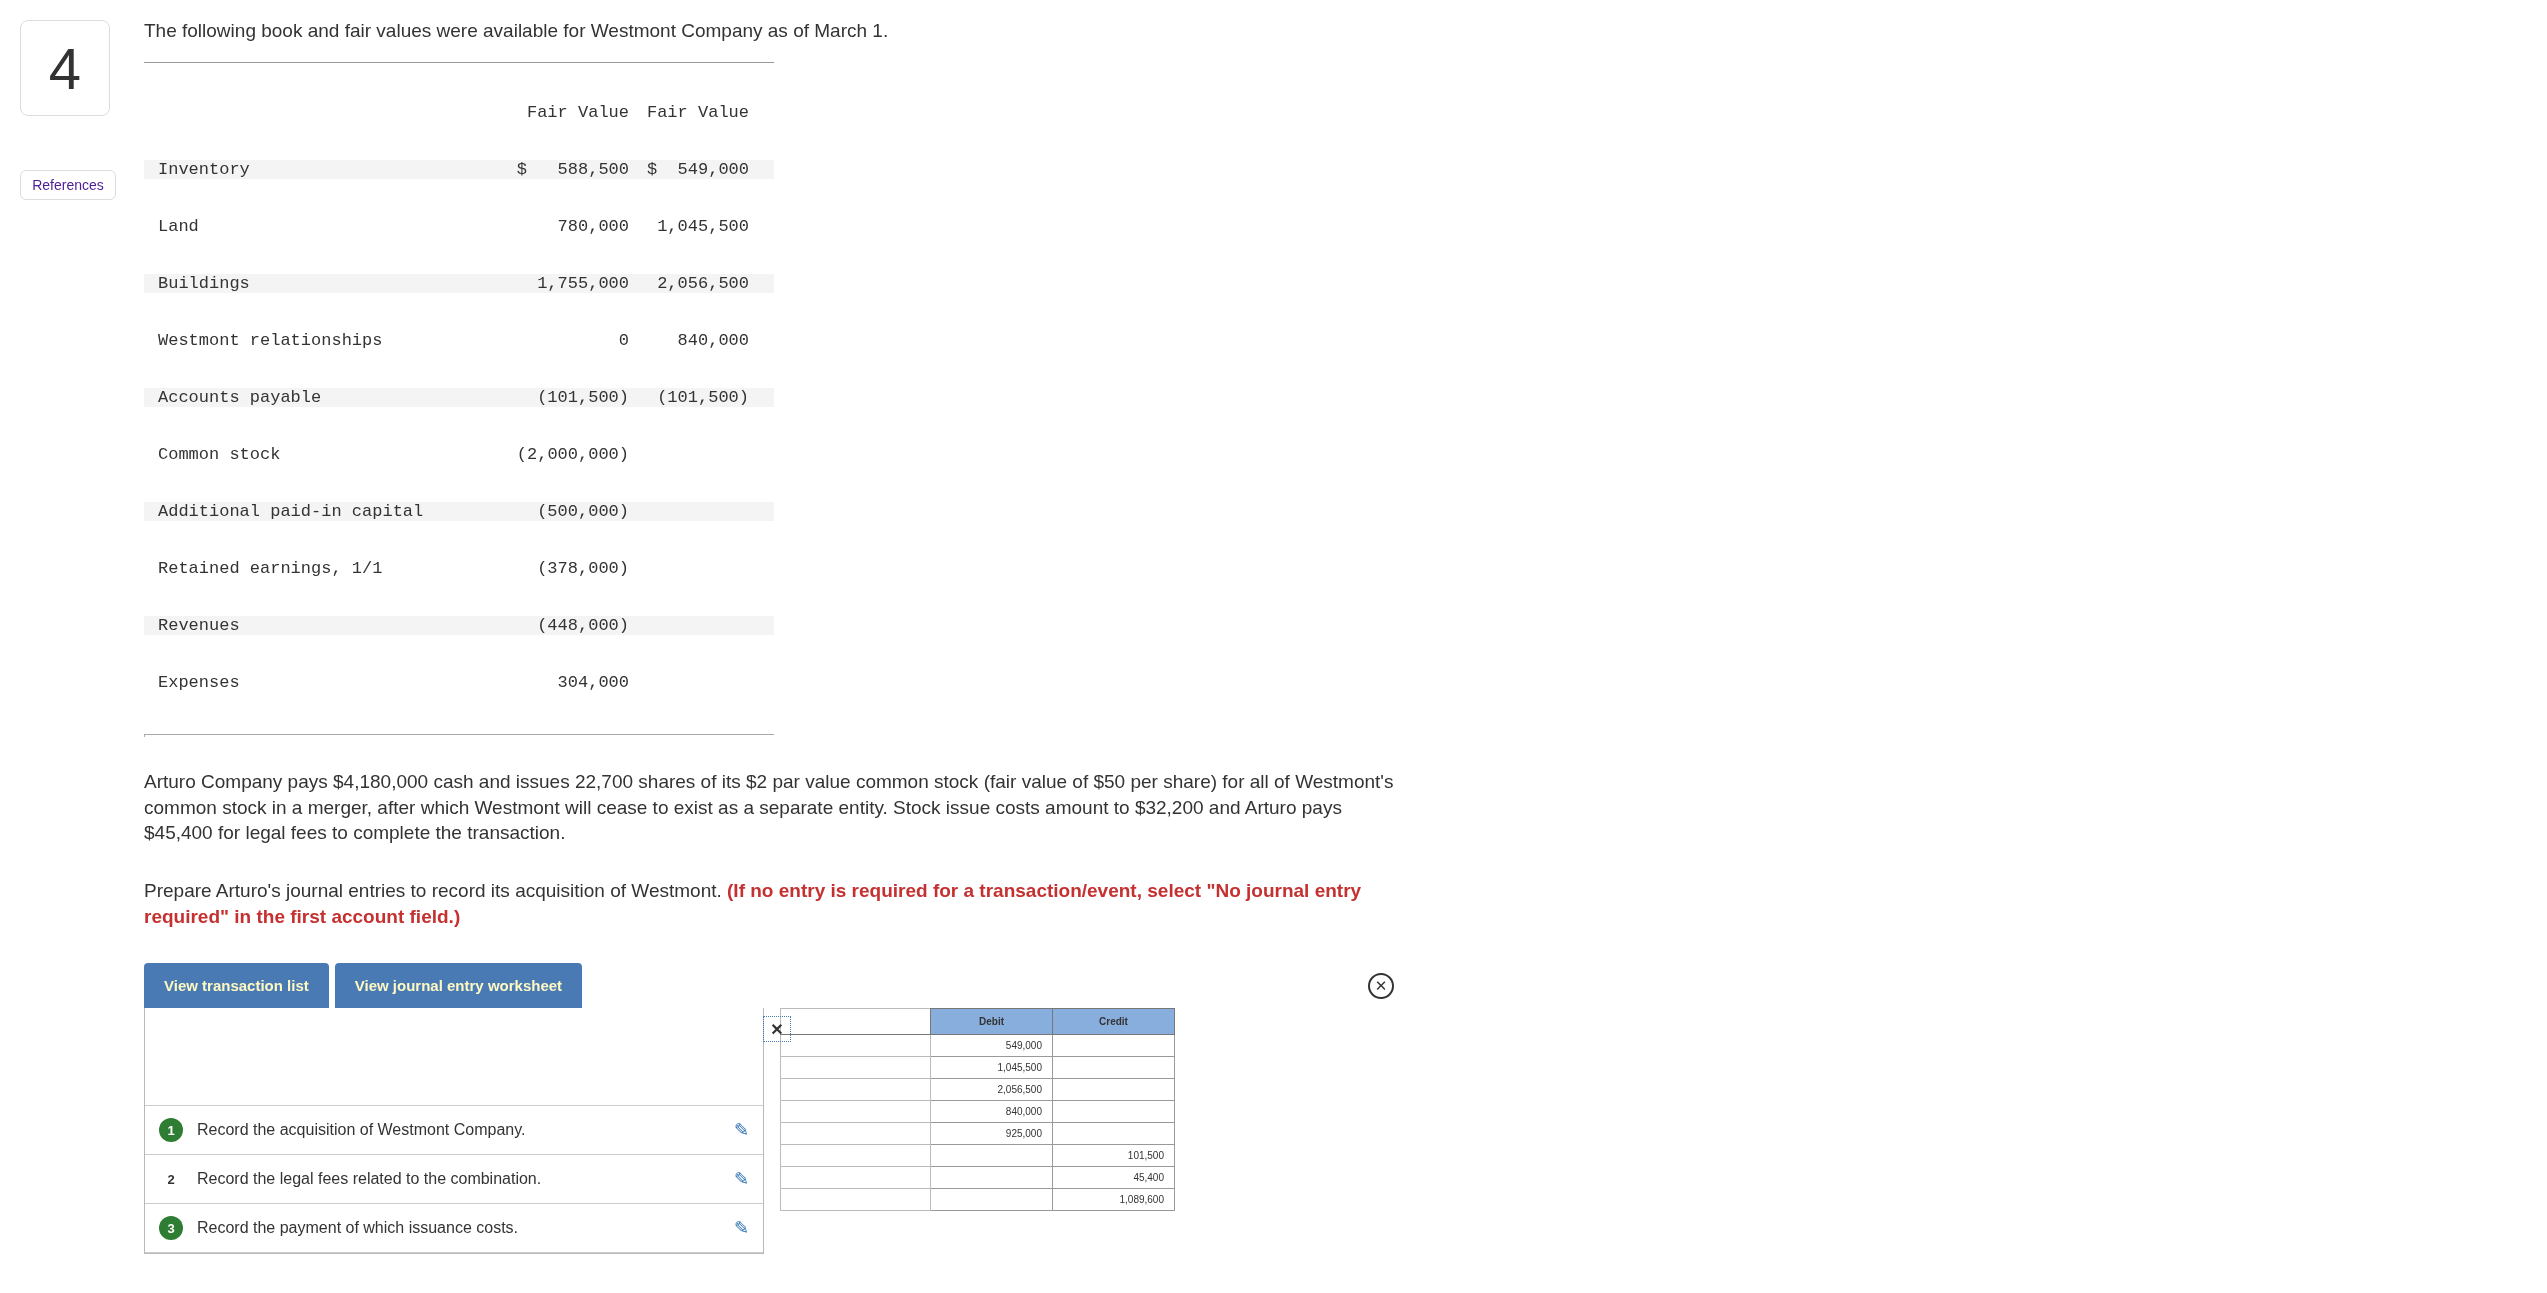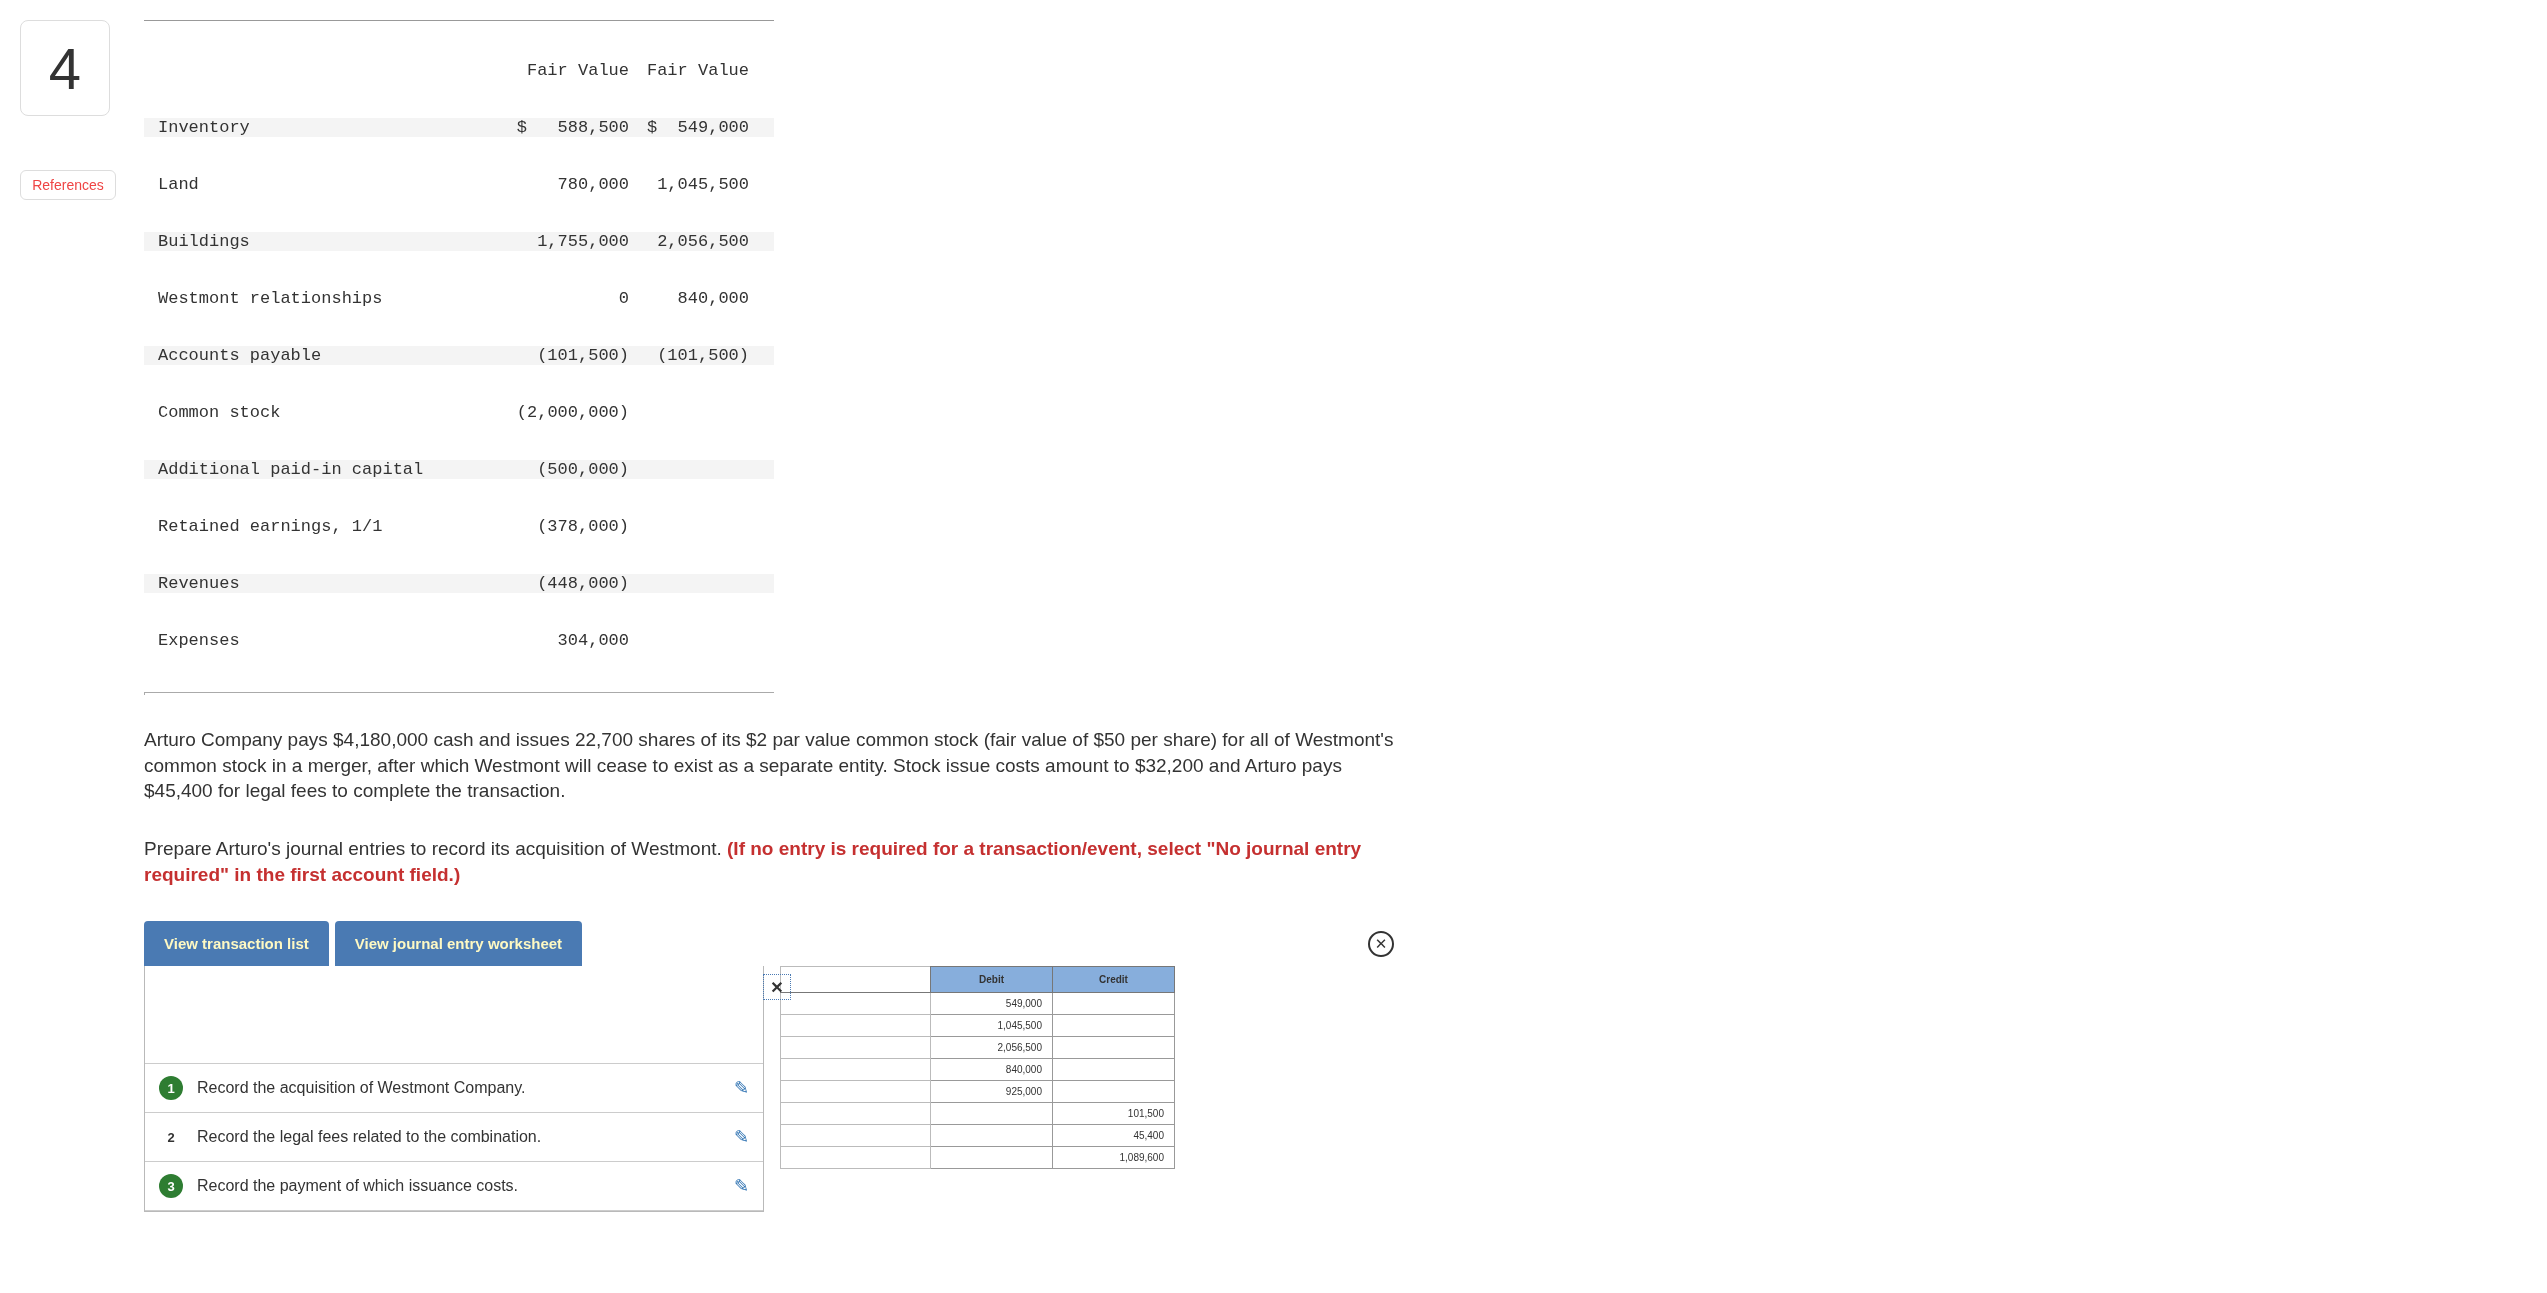--- a/index.html
+++ b/index.html
@@ -31,21 +31,21 @@
   font-weight: 400;
   color: #333;
   margin-bottom: 54px;
 }
 .ref-btn {
   width: 96px;
   padding: 6px 4px;
   border: 1px solid #ddd;
   border-radius: 6px;
   background: #fff;
-  color: #ef4444;
+  color: #4c1d95;
   font-size: 14px;
   text-align: center;
   cursor: pointer;
 }
 .main {
   flex: 1;
   max-width: 1250px;
 }
 .prompt {
   font-size: 19px;
@@ -191,20 +191,21 @@
 </head>
 <body>
 
 <div class="layout">
   <div class="sidebar">
     <div class="qnum-box">4</div>
     <button class="ref-btn">References</button>
   </div>
 
   <div class="main">
+    <p class="prompt">The following book and fair values were available for Westmont Company as of March 1.</p>
 
     <div class="mono-table">
       <div class="mono-row">
         <span class="mono-lbl"></span>
         <span class="mono-bv">Fair Value</span>
         <span class="mono-fv">Fair Value</span>
       </div>
       <div class="mono-row alt"><span class="mono-lbl">Inventory</span><span class="mono-bv">$   588,500</span><span class="mono-fv">$  549,000</span></div>
       <div class="mono-row"><span class="mono-lbl">Land</span><span class="mono-bv">780,000</span><span class="mono-fv">1,045,500</span></div>
       <div class="mono-row alt"><span class="mono-lbl">Buildings</span><span class="mono-bv">1,755,000</span><span class="mono-fv">2,056,500</span></div>

